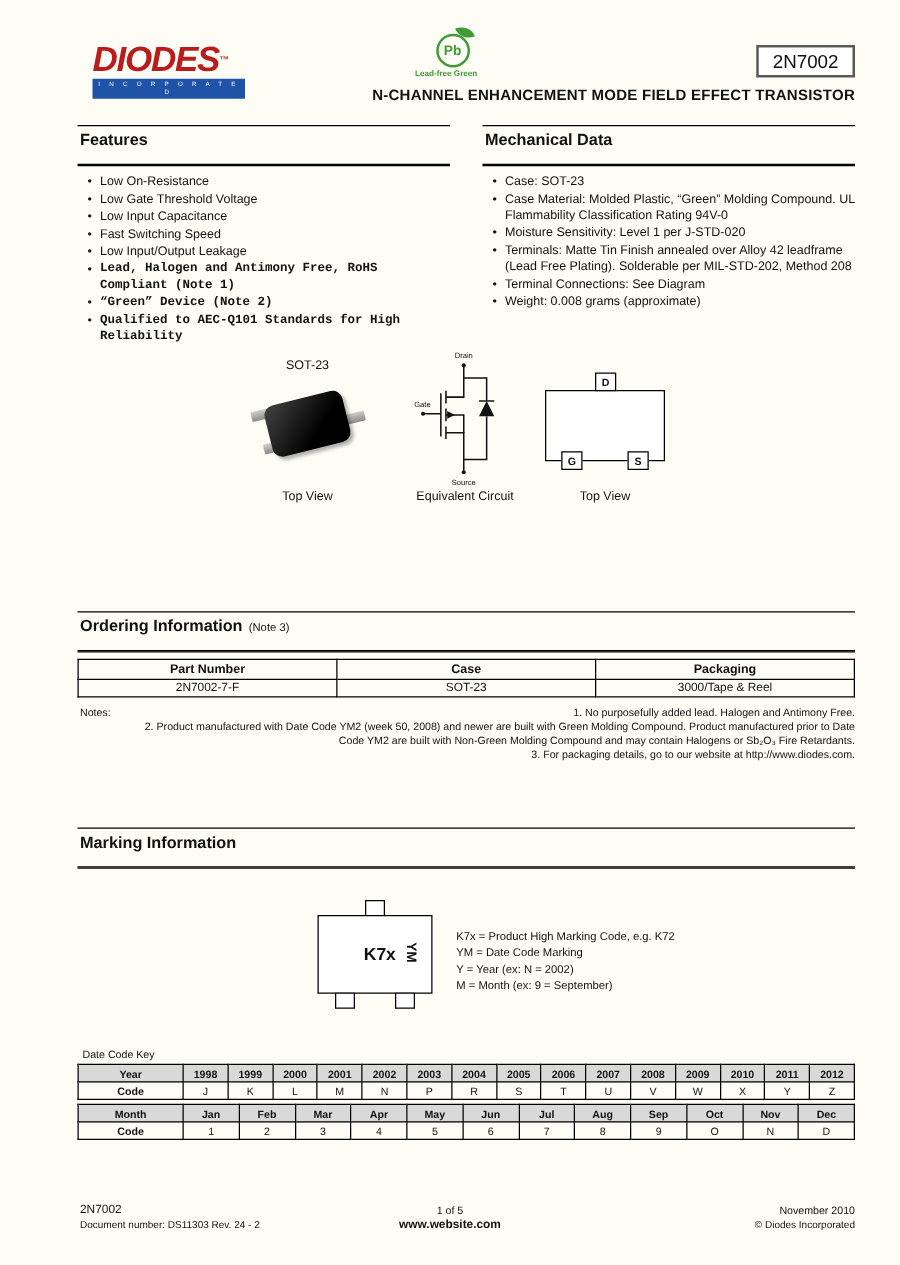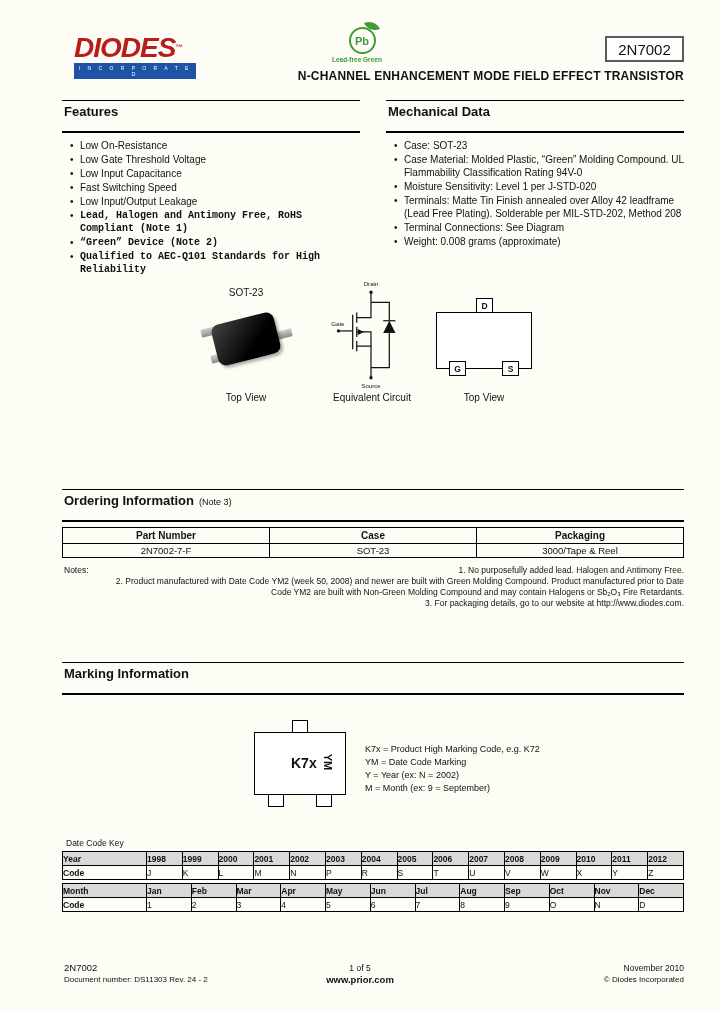--- a/index.html
+++ b/index.html
@@ -73,21 +73,21 @@
   .chip-pin.b2 { left:62px; top:74px; }
   .chip-body { position:absolute; left:0; top:12px; width:92px; height:63px; border:1.5px solid #000; background:#fff; }
   .chip-code { position:absolute; left:17px; top:35px; font-size:14px; font-weight:bold;margin-left:20px; }
   .chip-date { position:absolute; left:66px; top:36px; font-size:11px; font-weight:bold; transform:rotate(90deg); }
   .legend { position:absolute; left:303px; top:48px; font-size:9px; line-height:13px; }
 
   
   .datecode { position:absolute; left:62px; top:838px; width:622px; }
   .dc-heading { font-size:8.5px; margin:0 0 3px 4px; }
   .dctable { width:100%; border-collapse:collapse; table-layout:fixed; }
-  .dctable td { border:1px solid #000; text-align:left; font-size:8.5px; height:14px; }
+  .dctable td { border:1px solid #000; text-align:center; font-size:8.5px; height:14px; }
   .dctable tr.hdr td { background:#d9d9d9; font-weight:bold; }
   .dctable td.lbl { font-weight:bold; }
   .dc-gap { height:3px; }
 
   
   .footer-left { position:absolute; left:64px; top:962px; font-size:9.5px; line-height:12px; }
   .footer-center { position:absolute; left:0; top:962px; width:720px; text-align:center; font-size:8.5px; line-height:12px; }
   .footer-right { position:absolute; right:36px; top:962px; text-align:right; font-size:8.5px; line-height:12px; }
   .docnum { font-size:8px; }
   .site { font-weight:bold; font-size:9.5px; }
@@ -358,20 +358,20 @@
     </tbody>
       </table>
   </section>
 
   <div class="footer-left">
     <div>2N7002</div>
     <div class="docnum">Document number: DS11303 Rev. 24 - 2</div>
   </div>
   <div class="footer-center">
     <div>1 of 5</div>
-    <div class="site">www.prior.com</div>
+    <div class="site">www.website.com</div>
   </div>
   <div class="footer-right">
     <div>November 2010</div>
     <div class="docnum">© Diodes Incorporated</div>
   </div>
 
 </div>
 
 </body></html>

